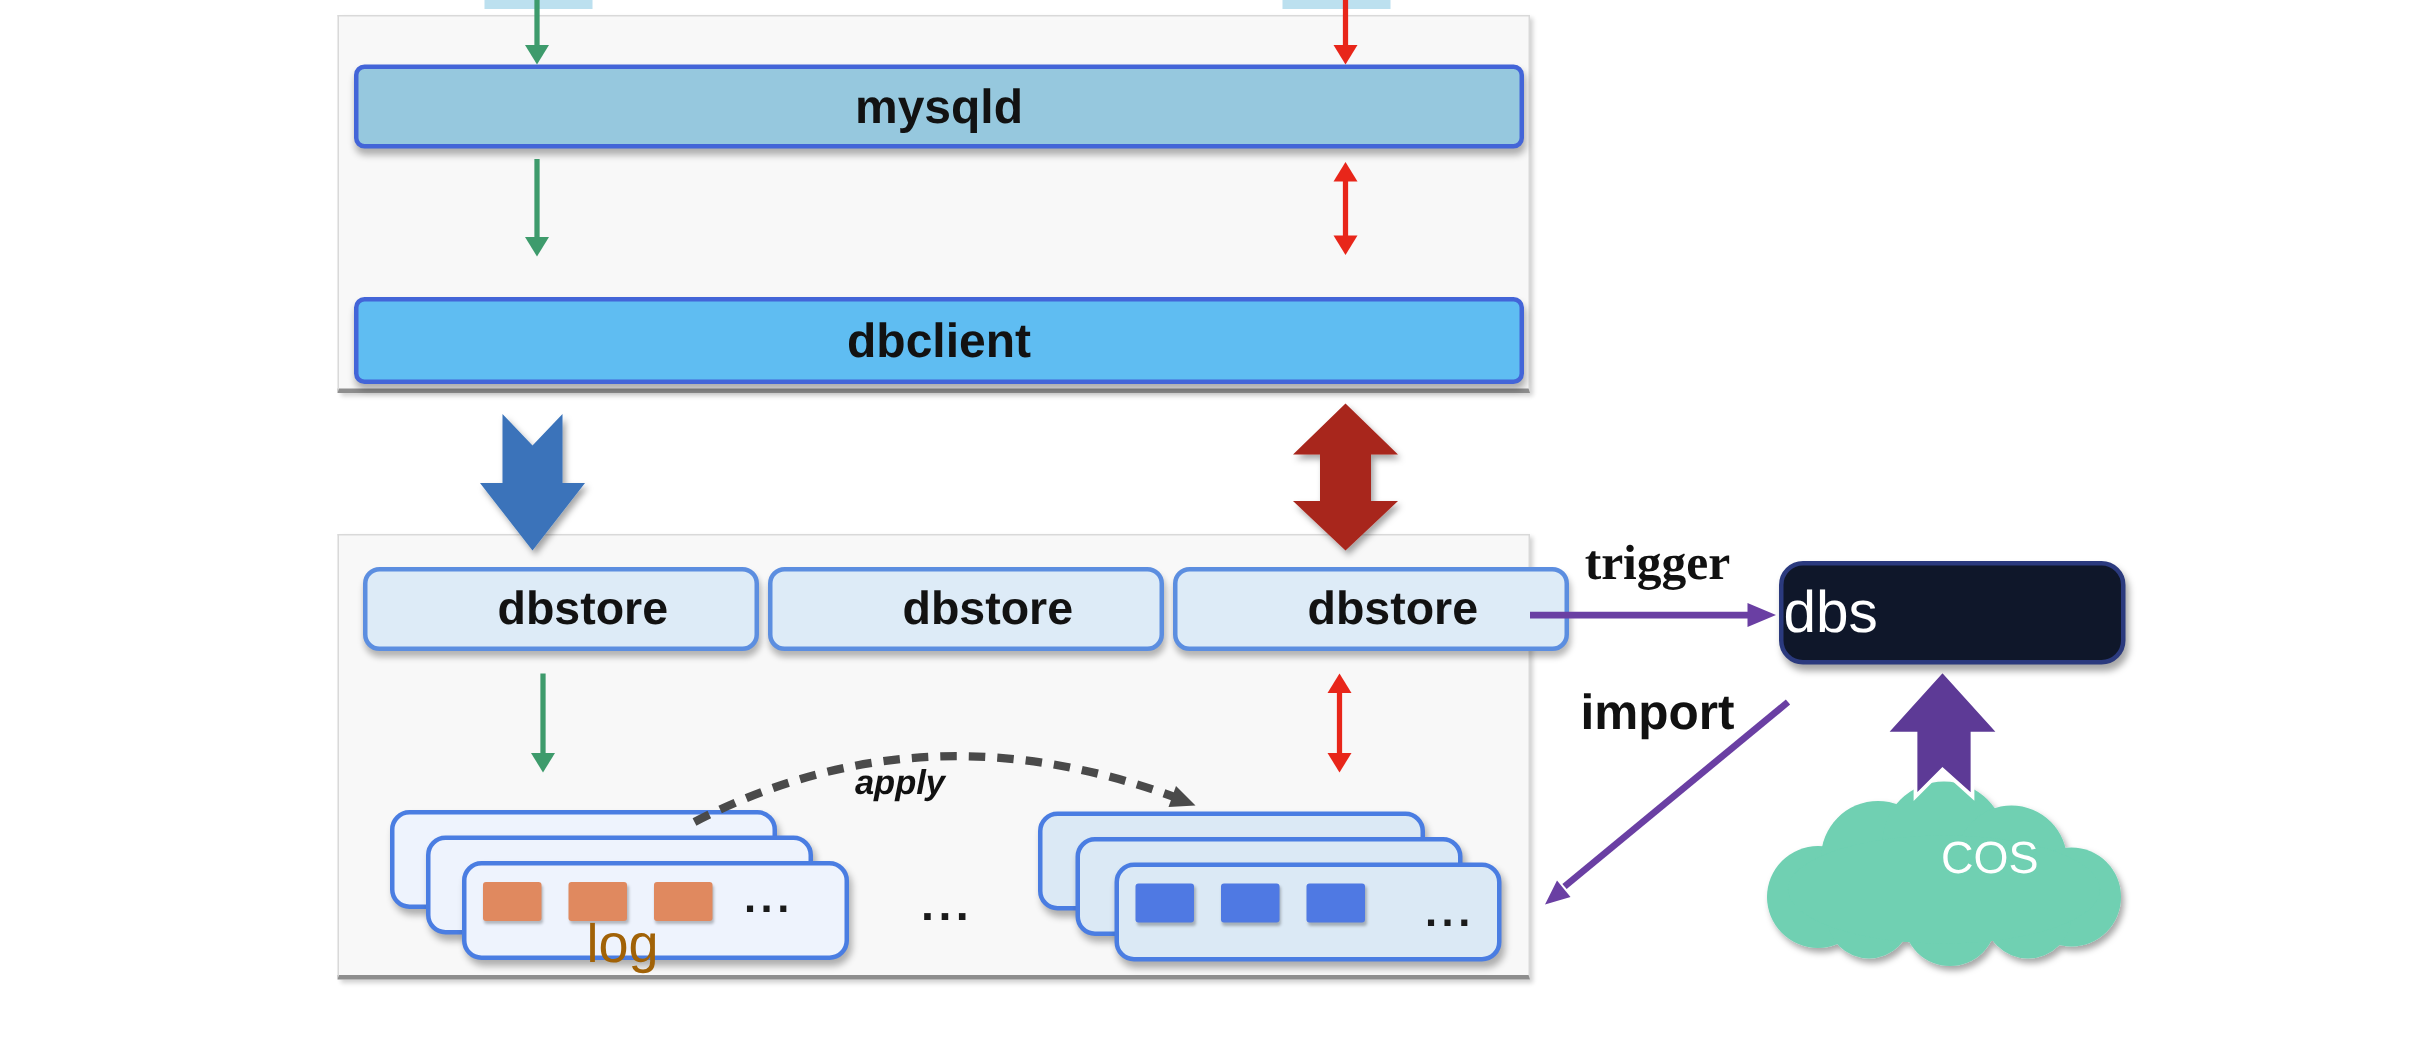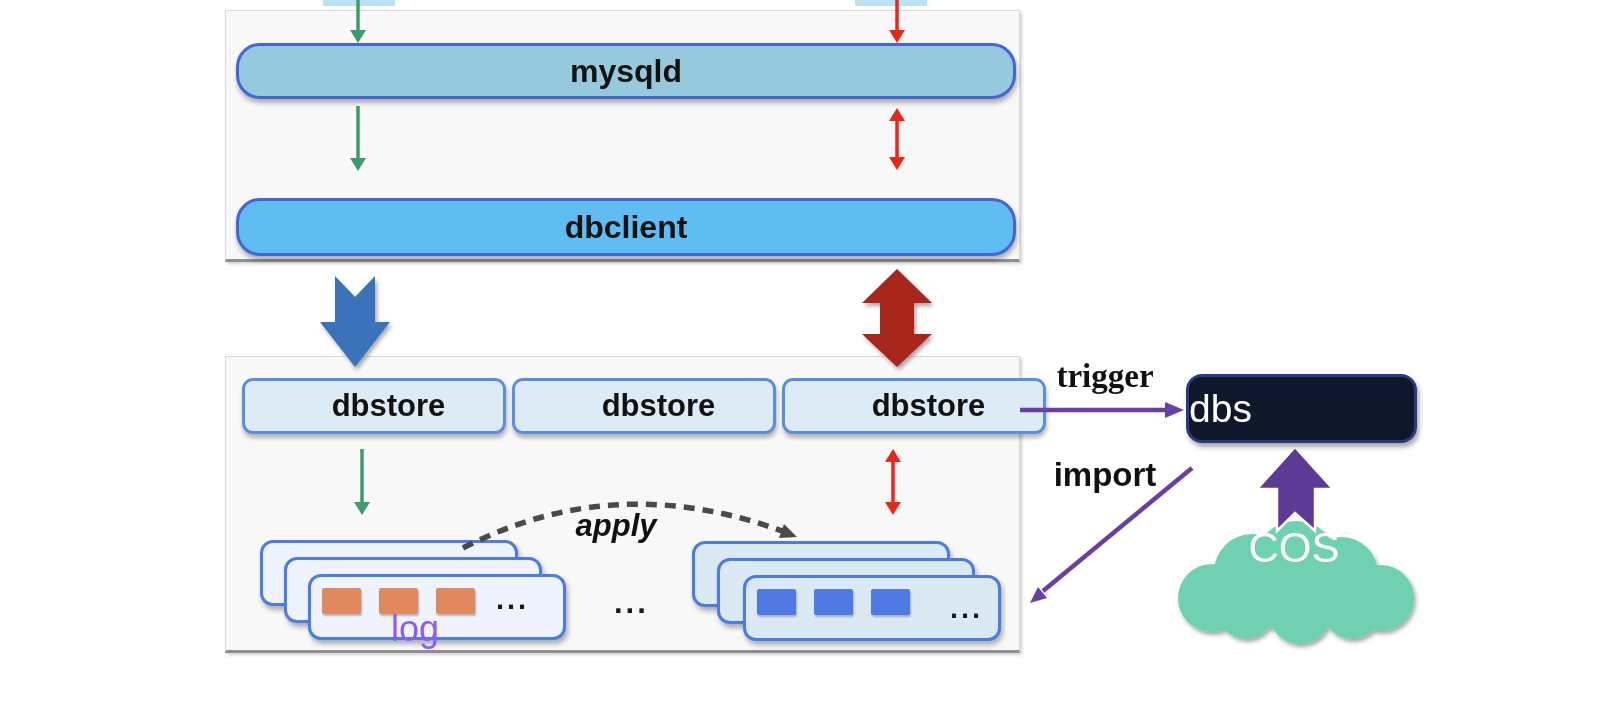--- a/index.html
+++ b/index.html
@@ -11,21 +11,21 @@
     position:absolute;background:#F8F8F8;border:1px solid #D9D9D9;
     border-bottom:3px solid #8E8E8E;box-shadow:2px 2px 3px rgba(0,0,0,0.18);
     z-index:1;
   }
   #panel-top{left:225px;top:10px;width:793px;height:248px;}
   #panel-bottom{left:225px;top:356px;width:793px;height:293px;}
   .strip{position:absolute;top:0;width:72px;height:6px;background:#BCE0EF;z-index:2;}
   #strip-left{left:323px;}
   #strip-right{left:855px;}
   .hbar{
-    position:absolute;left:236px;width:774px;border:3px solid #4365D8;border-radius:24px;
+    position:absolute;left:236px;width:774px;border:3px solid #4365D8;border-radius:7px;
     display:flex;align-items:center;justify-content:center;
     font-size:32px;font-weight:600;color:#121212;z-index:2;
     box-shadow:1px 4px 5px rgba(0,0,0,0.30);
   }
   #bar-mysqld{top:43px;height:50px;background:#96C8DE;}
   #bar-dbclient{top:174px;height:52px;background:#5FBDF2;margin-top:24px;}
   .dbstore{
     position:absolute;top:378px;width:229px;height:50px;background:#DDEBF7;
     border:3px solid #5C8EE0;border-radius:11px;display:flex;align-items:center;justify-content:center;
     font-size:31px;font-weight:600;color:#121212;z-index:2;
@@ -43,34 +43,34 @@
   #data-back{left:692px;top:541px;} #data-mid{left:717px;top:558px;} #data-front{left:743px;top:575px;z-index:3;}
   .segs{position:absolute;left:11px;top:11px;display:flex;gap:18px;}
   .seg{width:39px;height:26px;border-radius:2px;box-shadow:1px 2px 2px rgba(0,0,0,0.25);}
   .seg-log{background:#E0895F;}
   .seg-data{background:#4F79E3;}
   .floating{position:absolute;z-index:5;white-space:nowrap;}
   .dots{font-size:29px;font-weight:700;letter-spacing:3px;color:#1a1a1a;}
   #log-dots{left:496px;top:583px;}
   #data-dots{left:950px;top:592px;}
   #mid-dots{left:614px;top:585px;font-size:31px;}
-  .stack-label{font-size:36px;font-weight:500;color:#8b5cf6;text-align:center;width:110px;}
+  .stack-label{font-size:36px;font-weight:500;color:#a16207;text-align:center;width:110px;}
   #log-label{left:360px;top:608px;}
   #data-label{left:800px;top:608px;}
-  #apply-label{left:556px;top:508px;width:120px;text-align:center;font-size:31px;font-style:italic;font-weight:600;}
+  #apply-label{left:540px;top:508px;width:120px;text-align:center;font-size:23px;font-style:italic;font-weight:600;}
   .edge-label{font-size:33px;font-weight:600;width:140px;text-align:center;}
   #trigger-label{left:1035px;top:358px;font-family:Liberation Serif, serif;}
   #import-label{left:1035px;top:456px;}
   #dbs-box{
     position:absolute;left:1186px;top:374px;width:225px;height:63px;background:#0f172a;
     border:3px solid #2B3A7E;border-radius:16px;display:flex;align-items:center;
     color:#ffffff;font-size:39px;font-weight:500;z-index:4;
     box-shadow:2px 4px 5px rgba(0,0,0,0.35);
   }
-  #cos-label{left:1229px;top:524px;width:130px;text-align:center;color:#ffffff;font-size:42px;font-weight:500;z-index:5;}
+  #cos-label{left:1229px;top:556px;width:130px;text-align:right;color:#ffffff;font-size:30px;font-weight:500;z-index:5;}
   svg.overlay{position:absolute;left:0;top:0;z-index:3;pointer-events:none;}
 </style>
 </head>
 <body>
 
 <div class="canvas">
 
   <div class="panel" id="panel-top"></div>
   <div class="panel" id="panel-bottom"></div>
 

